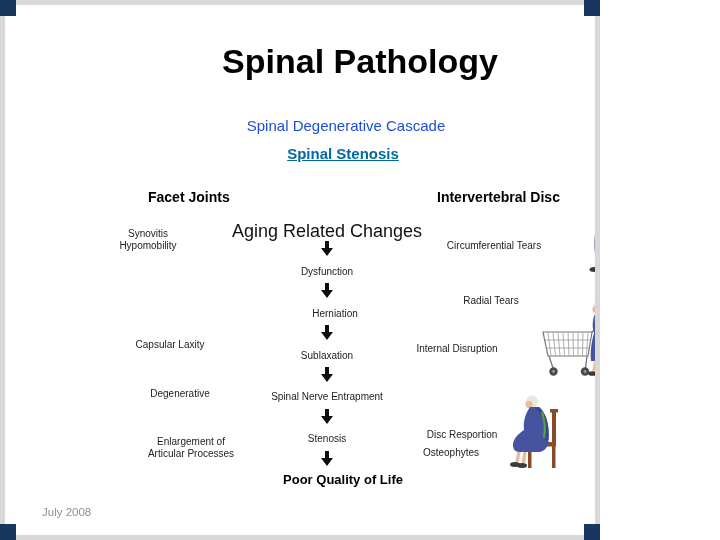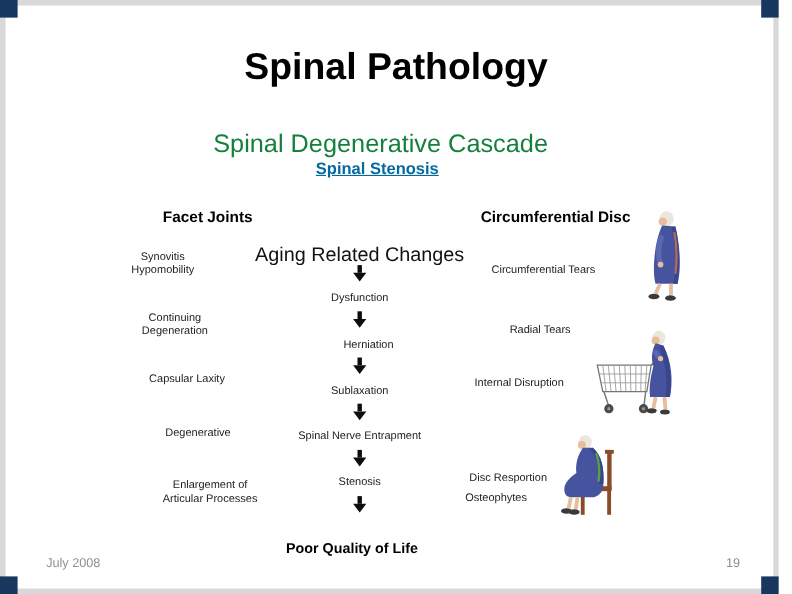--- a/index.html
+++ b/index.html
@@ -1,26 +1,26 @@
 <!DOCTYPE html>
 <html><head>
 <meta charset="utf-8">
 <style>
   html,body { margin:0; padding:0; background:#ffffff; }
   .slide {
-    position:relative; width:708px; height:540px; background:#ffffff;
+    position:relative; width:600px; height:540px; background:#ffffff;
     font-family:"Liberation Sans", sans-serif; overflow:hidden; color:#1a1a1a;
   }
   .abs { position:absolute; }
   .ctr { transform:translateX(-50%); text-align:center; }
   .title {
     left:360px; top:42px; font-size:34px; font-weight:bold; color:#000;
     white-space:nowrap; letter-spacing:0px;
   }
-  .diagram-title { left:346px; top:117px; font-size:23px; color:#15803d; white-space:nowrap; }
+  .diagram-title { left:346px; top:117px; font-size:15px; color:#1d4ed8; white-space:nowrap; }
   .diagram-subtitle { left:343px; top:145px; font-size:15px; font-weight:bold; color:#0369a1; white-space:nowrap;text-decoration:underline; }
   .colhead { font-size:14px; font-weight:bold; color:#000; white-space:nowrap; }
   .node {
     font-size:10px; line-height:1.18; color:#222;
     white-space:pre-line;
   }
   .node-big { font-size:18px; color:#111; white-space:nowrap; }
   .node-bold { font-size:13px; font-weight:bold; color:#000; white-space:nowrap; }
   .arrow { width:14px; }
   .arrow .stem { width:4px; height:7px; background:#0d0d0d; margin:0 auto; }
@@ -38,26 +38,24 @@
 </head>
 <body>
 
 <div class="slide">
 
   <div class="abs ctr title">Spinal Pathology</div>
   <div class="abs ctr diagram-title">Spinal Degenerative Cascade</div>
   <div class="abs ctr diagram-subtitle">Spinal Stenosis</div>
 
   <div class="abs colhead" style="left:100px; top:189px;margin-left:48px;">Facet Joints</div>
-  <div class="abs colhead" style="left:437px; top:189px;">Circumferential Disc</div>
+  <div class="abs colhead" style="left:437px; top:189px;">Intervertebral Disc</div>
 
   <div class="abs ctr node" style="left:148px; top:228px;">Synovitis
 Hypomobility</div>
-  <div class="abs ctr node" style="left:159px; top:284px;">Continuing
-Degeneration</div>
   <div class="abs ctr node" style="left:170px; top:339px;">Capsular Laxity</div>
   <div class="abs ctr node" style="left:180px; top:388px;">Degenerative</div>
   <div class="abs ctr node" style="left:191px; top:436px;">Enlargement of
 Articular Processes</div>
 
   <div class="abs ctr node-big" style="left:327px; top:221px;">Aging Related Changes</div>
 
   <div class="abs ctr arrow" style="left:327px; top:241px;">
       <div class="stem"></div>
       <div class="head"></div>
@@ -85,25 +83,25 @@
   <div class="abs ctr arrow" style="left:327px; top:409px;">
       <div class="stem"></div>
       <div class="head"></div>
     </div>
   <div class="abs ctr node" style="left:327px; top:433px;">Stenosis</div>
 
   <div class="abs ctr arrow" style="left:327px; top:451px;">
       <div class="stem"></div>
       <div class="head"></div>
     </div>
-  <div class="abs ctr node-bold" style="left:320px; top:472px;margin-top:19px;">Poor Quality of Life</div>
+  <div class="abs ctr node-bold" style="left:343px; top:472px;">Poor Quality of Life</div>
 
   <div class="abs ctr node" style="left:494px; top:240px;">Circumferential Tears</div>
   <div class="abs ctr node" style="left:491px; top:295px;">Radial Tears</div>
-  <div class="abs ctr node" style="left:472px; top:343px;">Internal Disruption</div>
+  <div class="abs ctr node" style="left:457px; top:343px;">Internal Disruption</div>
   <div class="abs ctr node" style="left:462px; top:393px;margin-top:36px;">Disc Resportion</div>
   <div class="abs ctr node" style="left:451px; top:447px;">Osteophytes</div>
 
   <div class="abs" style="left:588px; top:191px;">
     <svg width="50" height="86" viewBox="0 0 50 86">
       <ellipse cx="18" cy="8" rx="6.5" ry="7" fill="#ebe7dc"></ellipse>
       <circle cx="14.5" cy="10.5" r="3.8" fill="#e7bd9c"></circle>
       <path d="M14 14 C10 22 7 36 6.5 50 C6.2 58 7 64 8 67 L28 67 C31 55 31 36 26 15 Z" fill="#46539f"></path>
       <path d="M26 15 C30 32 30 50 28 67 L24 67 C27 50 27 32 22.5 15.5 Z" fill="#39458c"></path>
       <path d="M25 20 C27.5 33 27.5 46 26 58" stroke="#bc6a55" stroke-width="2" fill="none"></path>

